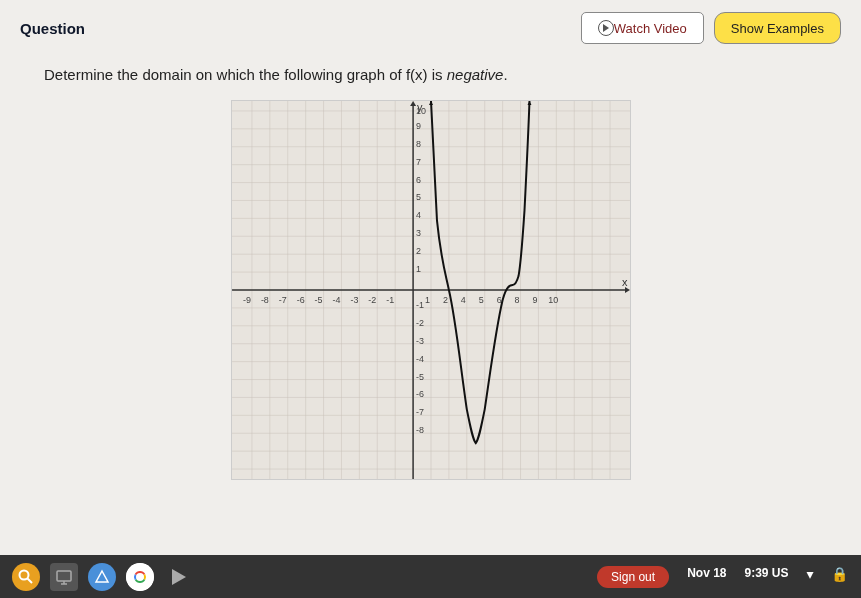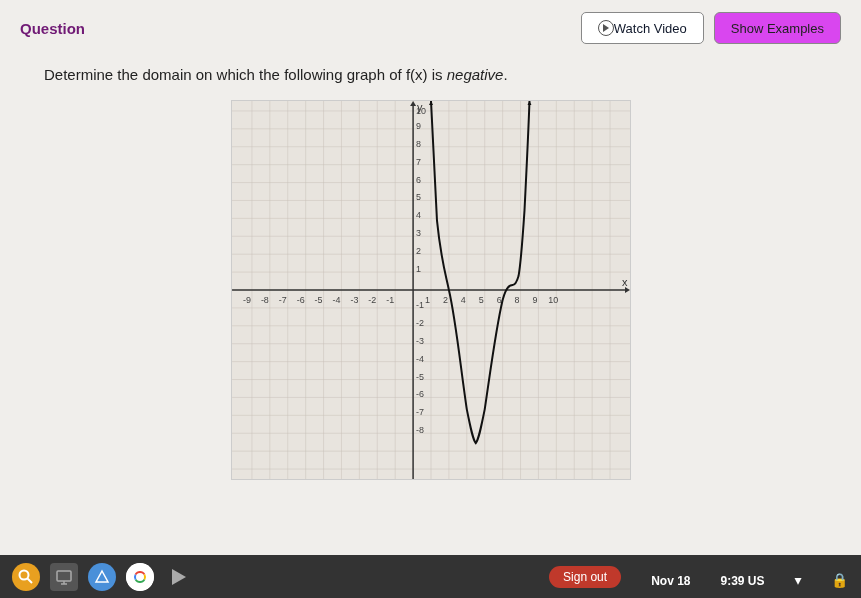--- a/index.html
+++ b/index.html
@@ -22,58 +22,58 @@
     .header-bar {
       display: flex;
       align-items: center;
       justify-content: space-between;
       padding: 12px 20px 10px 20px;
       border-bottom: none;
     }
     .question-label {
       font-size: 15px;
       font-weight: bold;
-      color: #701a75;
+      color: #0f172a;
     }
     .header-buttons {
       display: flex;
       gap: 10px;
     }
     .btn-watch-video {
       display: flex;
       align-items: center;
       border: 1.5px solid #888;
       background: #fff;
       border-radius: 5px;
       padding: 7px 16px;
       font-size: 13px;
       cursor: pointer;
-      color: #0f172a;
+      color: #7f1d1d;
     }
     .btn-watch-video .play-circle {
       width: 16px;
       height: 16px;
       border-radius: 50%;
       border: 1.5px solid #555;
       display: flex;
       align-items: center;
       justify-content: center;
     }
     .btn-watch-video .play-triangle {
       width: 0;
       height: 0;
       border-top: 4px solid transparent;
       border-bottom: 4px solid transparent;
       border-left: 6px solid #555;
       margin-left: 1px;
     }
     .btn-show-examples {
       border: 1.5px solid #888;
-      background: #d946ef;
-      border-radius: 6px;
+      background: #fde047;
+      border-radius: 11px;
       padding: 7px 16px;
       font-size: 13px;
       cursor: pointer;
       color: #222;
       text-align: center;
     }
     .question-text {
       padding: 10px 20px 8px 20px;
       font-size: 15px;
       color: #222;
@@ -129,22 +129,22 @@
       justify-content: center;
       cursor: pointer;
     }
     .taskbar-icon.search { background: #e8a020; }
     .taskbar-icon.square { background: #555; border-radius: 4px; }
     .taskbar-icon.triangle { background: #4a90d9; }
     .taskbar-icon.chrome { background: radial-gradient(circle, #fff 25%, transparent 25%), conic-gradient(#e94335 0deg 120deg, #fbbd04 120deg 240deg, #34a853 240deg 360deg); }
     .taskbar-icon.play { background: transparent; }
     .taskbar-right {
       display: flex;
-      align-items: flex-end;
-      gap: 30px;
+      align-items: flex-start;
+      gap: 18px;
     }
     .sign-out-btn {
       background: #c0392b;
       color: #fff;
       border: none;
       border-radius: 12px;
       padding: 4px 14px;
       font-size: 12px;
       cursor: pointer;
     }

